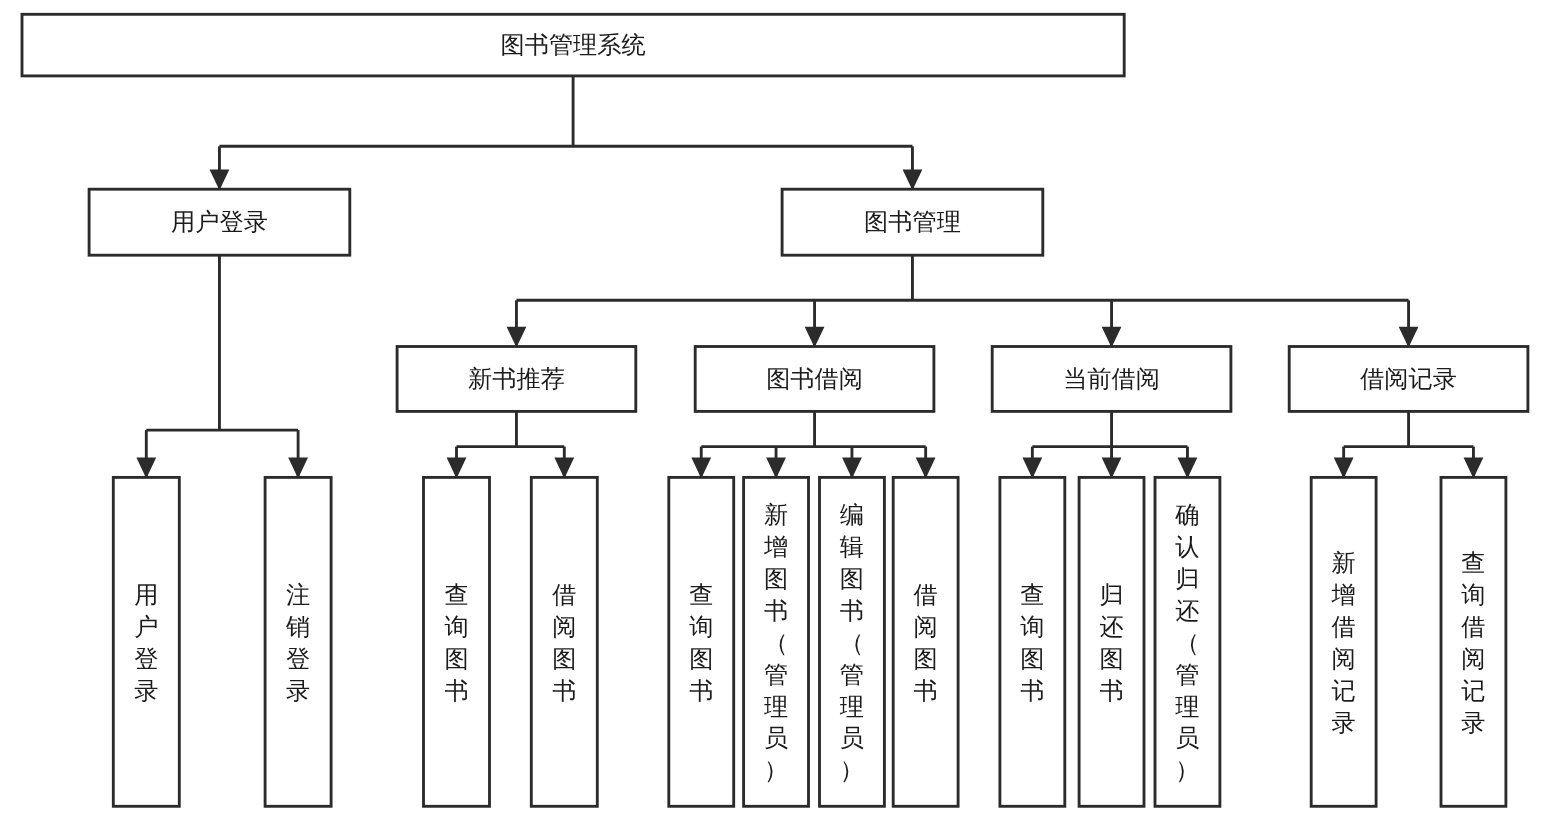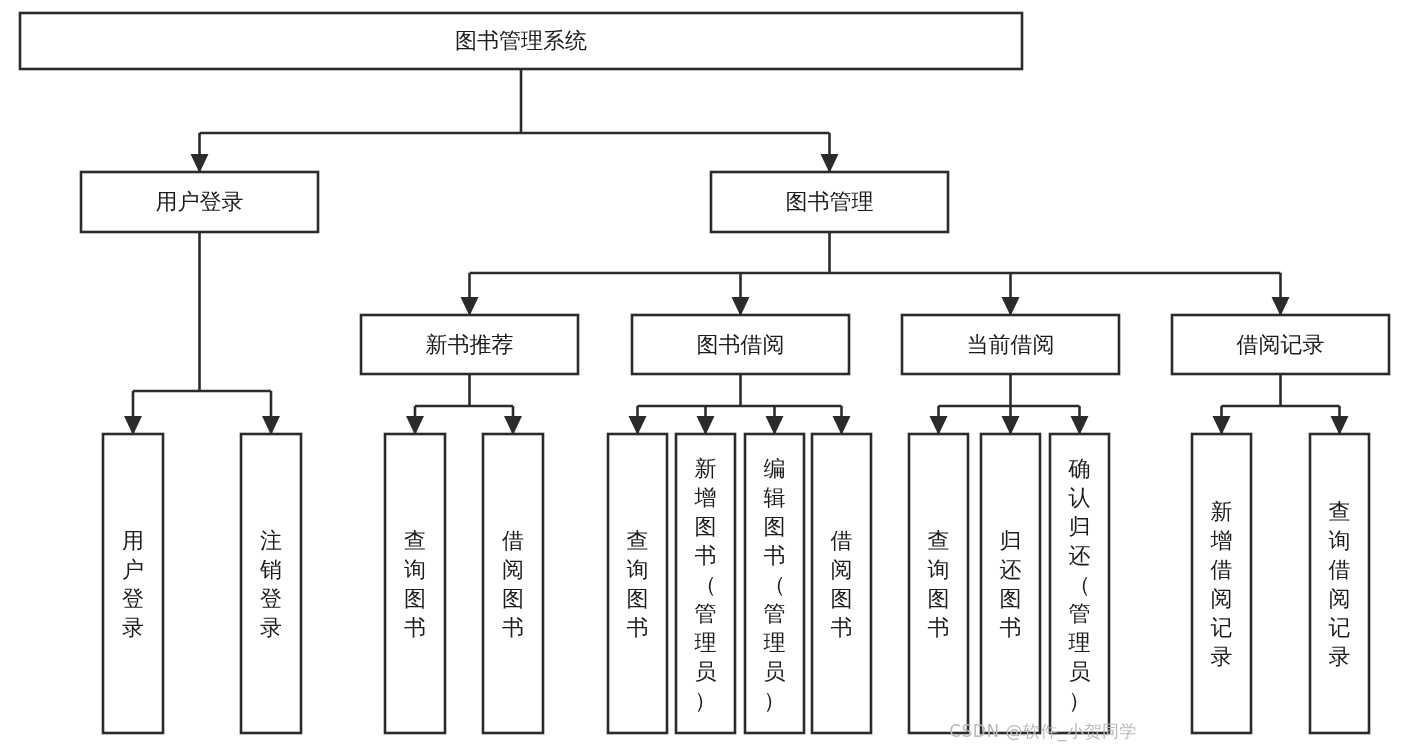--- a/index.html
+++ b/index.html
@@ -200,14 +200,13 @@
         <g>
           <rect x="1192" y="434" width="59" height="299" class="node-rect"></rect>
           <text x="1221.5" y="0" class="leaf-label"><tspan x="1221.5" y="519.12">新</tspan><tspan x="1221.5" y="548.12">增</tspan><tspan x="1221.5" y="577.12">借</tspan><tspan x="1221.5" y="606.12">阅</tspan><tspan x="1221.5" y="635.12">记</tspan><tspan x="1221.5" y="664.12">录</tspan></text>
         </g>
         <g>
           <rect x="1310" y="434" width="59" height="299" class="node-rect"></rect>
           <text x="1339.5" y="0" class="leaf-label"><tspan x="1339.5" y="519.12">查</tspan><tspan x="1339.5" y="548.12">询</tspan><tspan x="1339.5" y="577.12">借</tspan><tspan x="1339.5" y="606.12">阅</tspan><tspan x="1339.5" y="635.12">记</tspan><tspan x="1339.5" y="664.12">录</tspan></text>
         </g>
       </g>
   </svg>
-  <div class="watermark">CSDN @软件_小贺同学</div>
 </div>
 
 </body></html>

